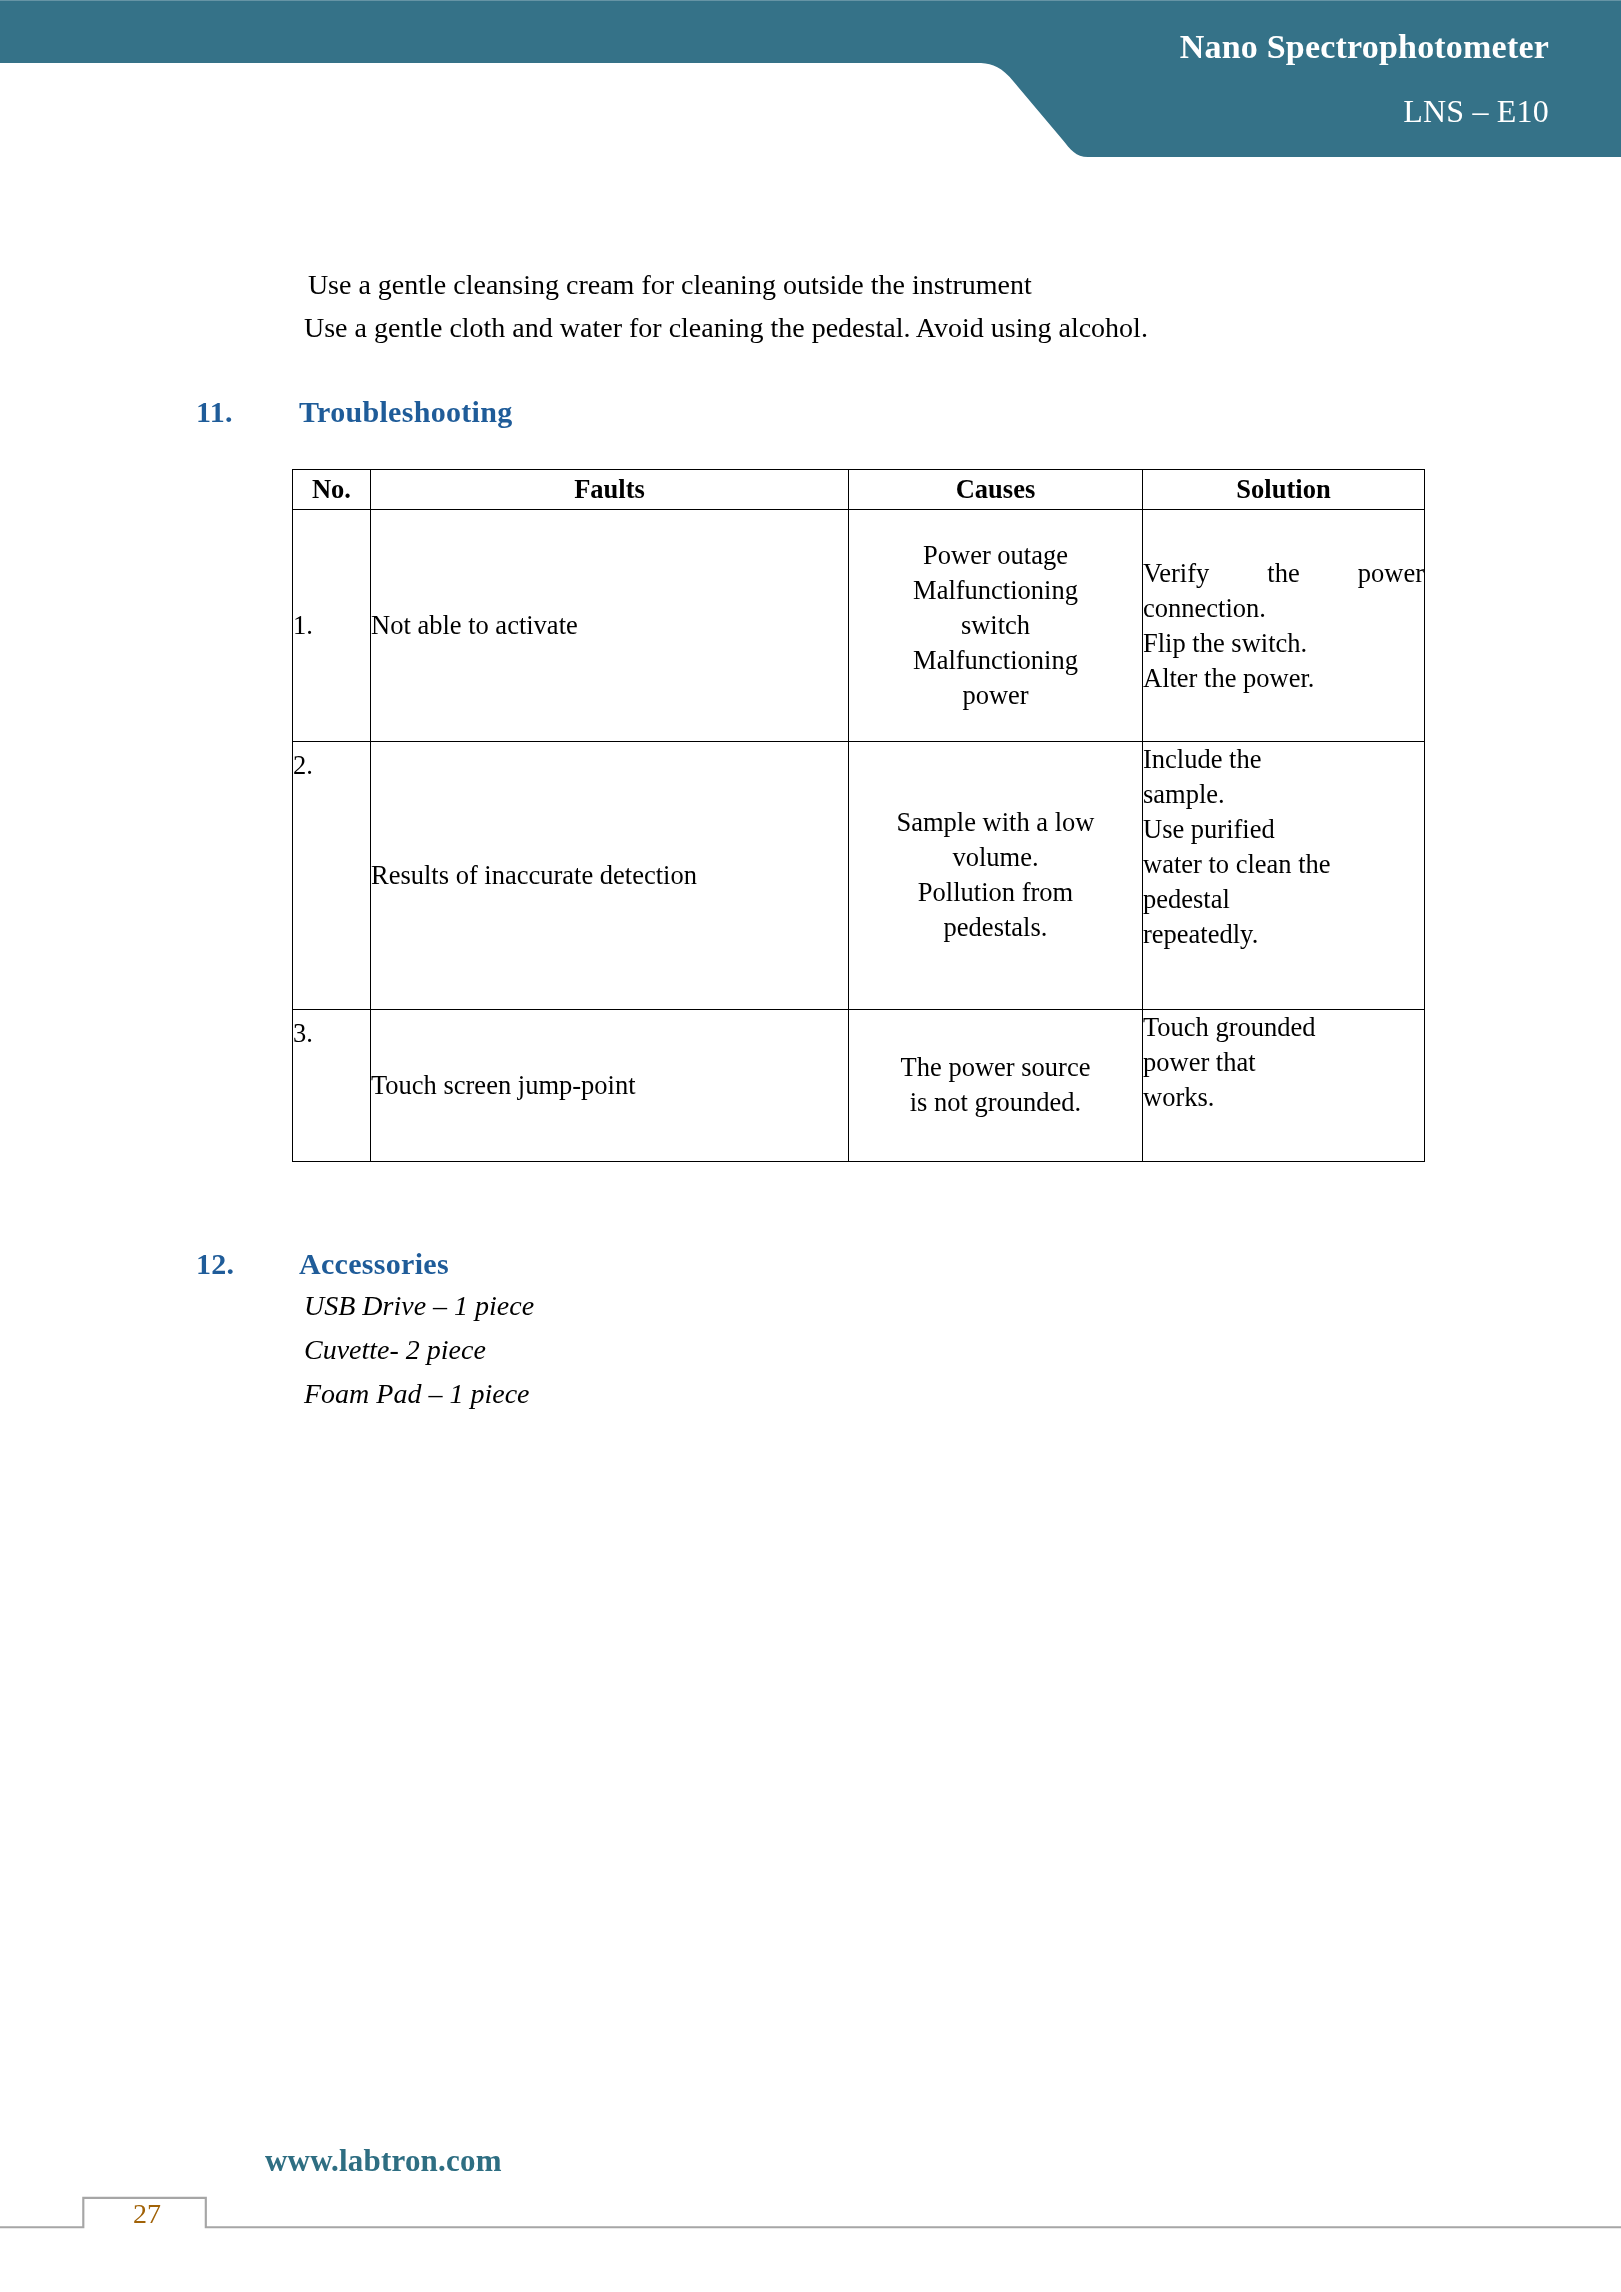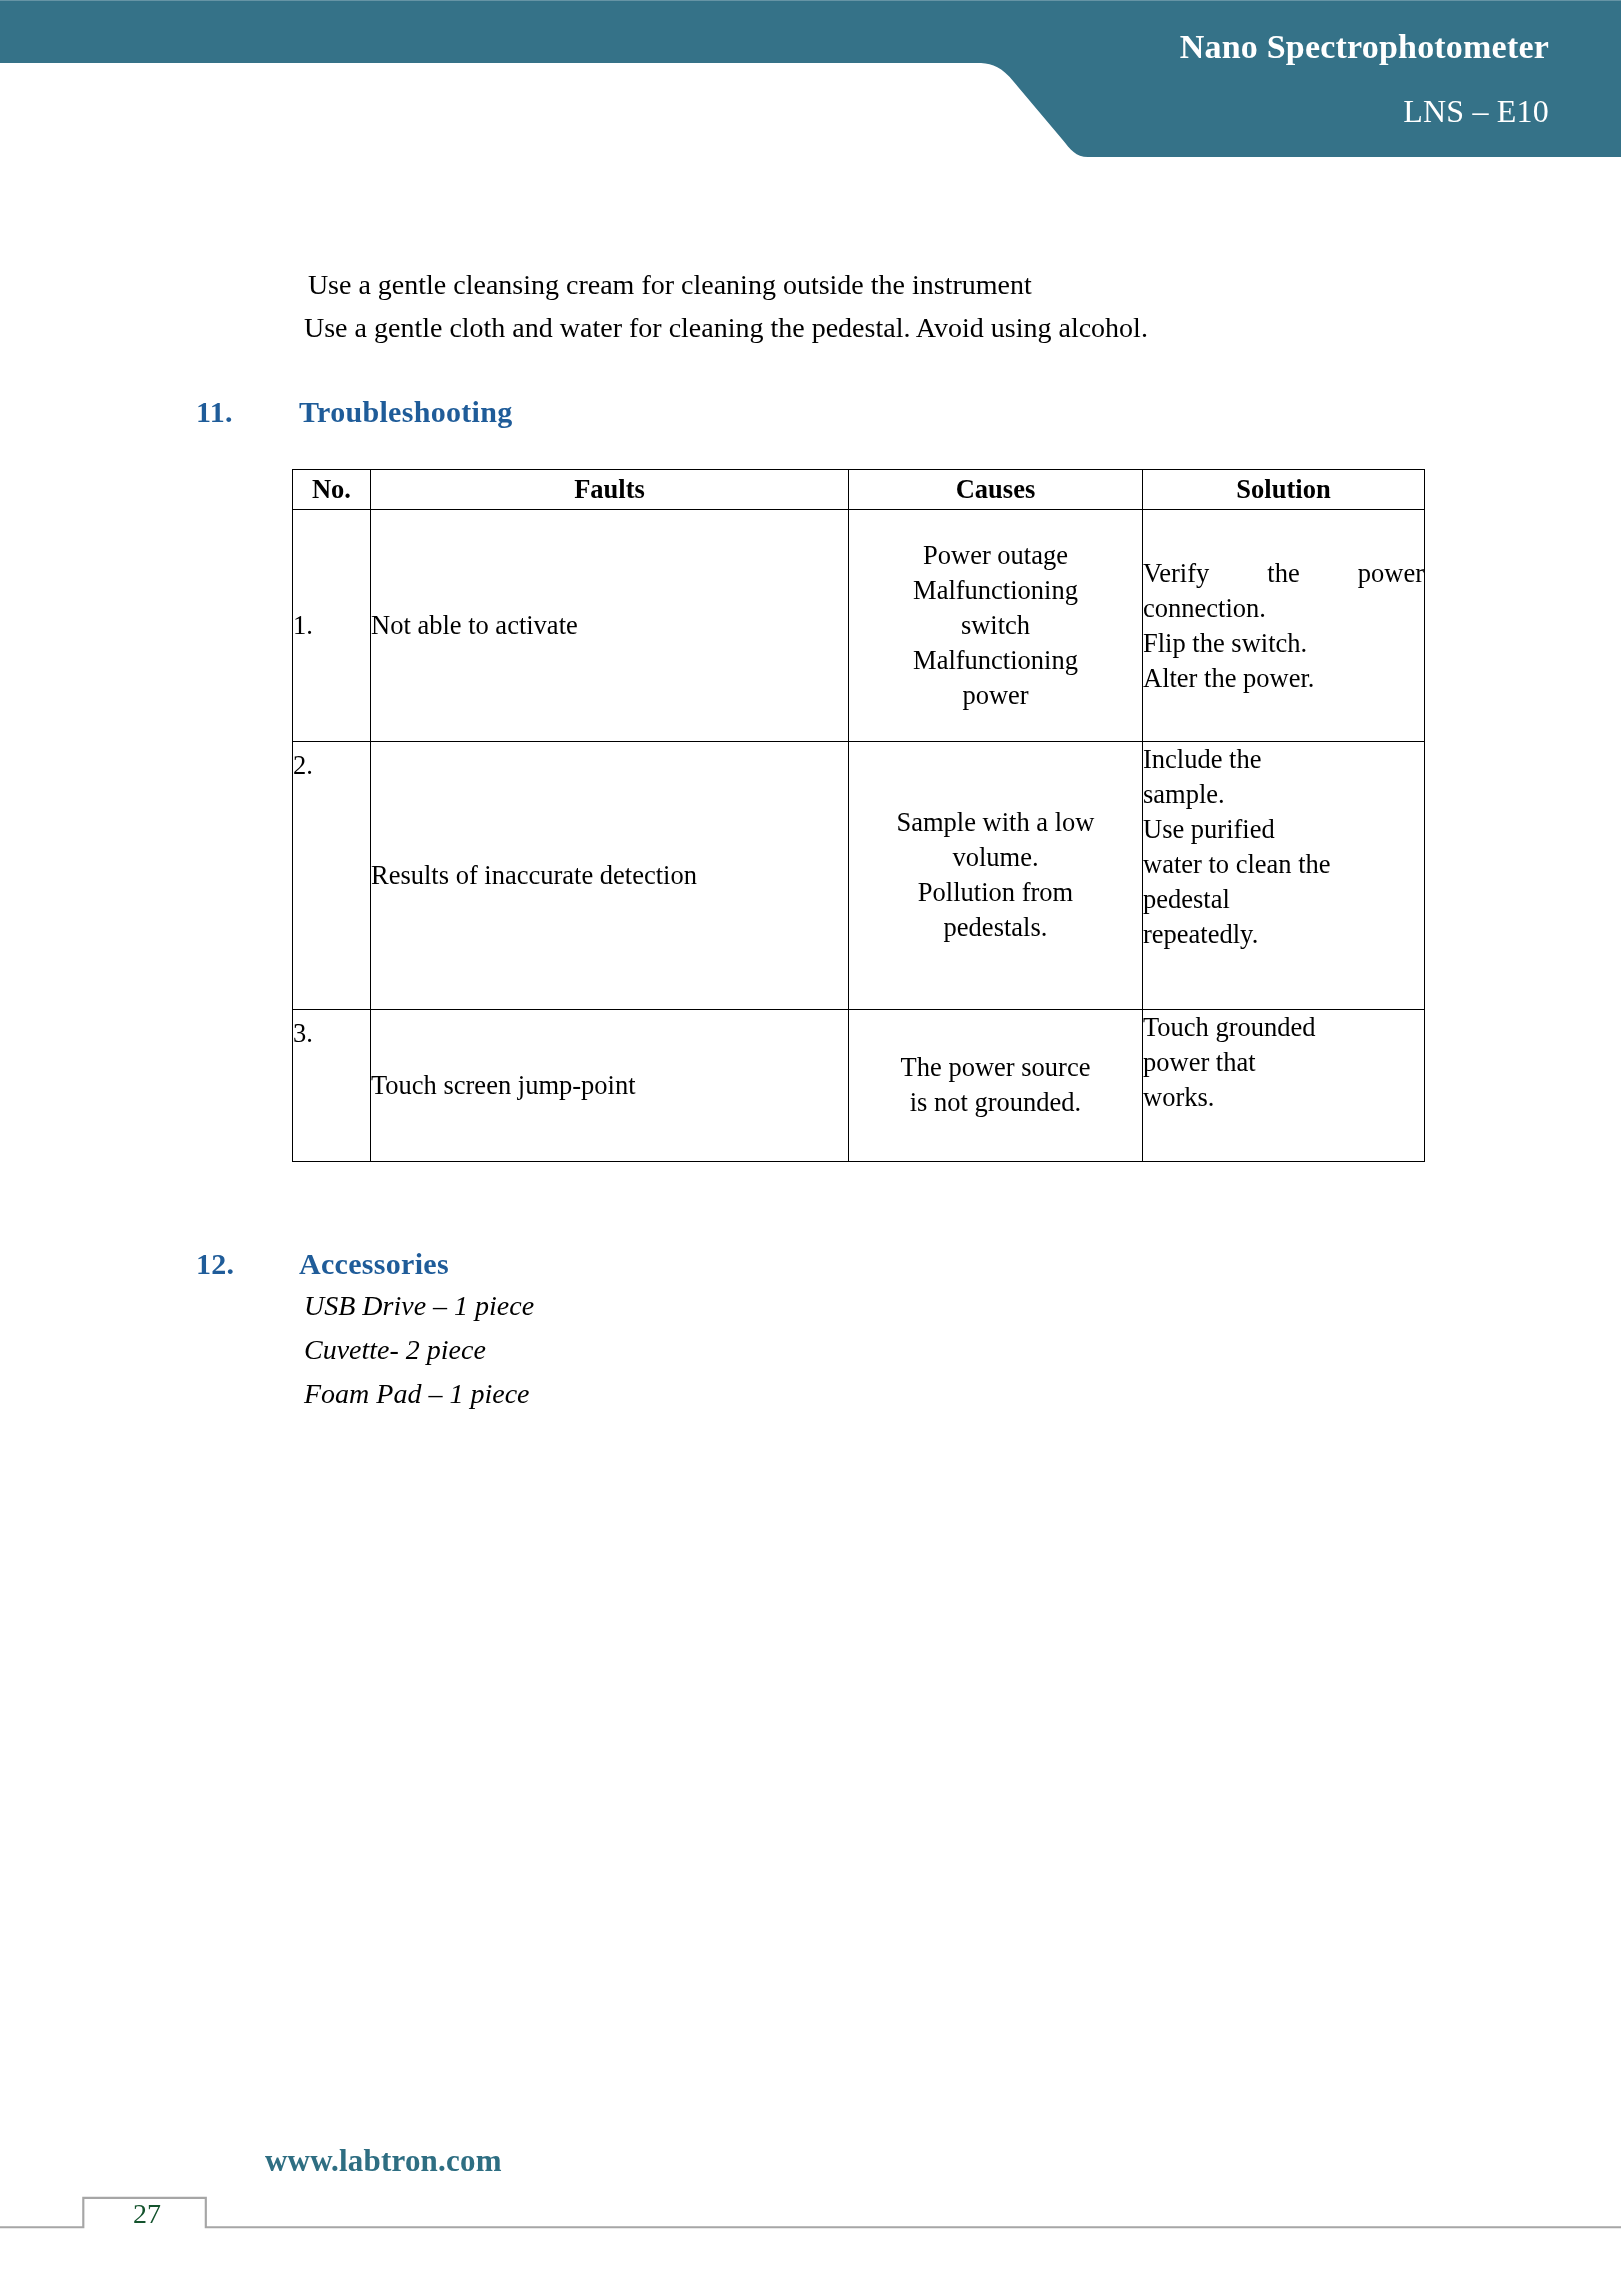--- a/index.html
+++ b/index.html
@@ -203,21 +203,21 @@
     height: 59px;
     pointer-events: none;
   }
   .footer-rule svg { display: block; }
   .page-number {
     position: absolute;
     top: 2198px;
     left: 93px;
     width: 108px;
     text-align: center;
-    color: #14532d;
+    color: #a16207;
     font-size: 28px;
     font-family: "Liberation Serif", "DejaVu Serif", serif;
   }
 </style>
 </head>
 <body>
 
 <div class="header-band">
   <svg width="1621" height="172" viewBox="0 0 1654 175" xmlns="http://www.w3.org/2000/svg">
     <path d="M0,0 H1654 V160 H1170 L1110,160 C1098,160 1092,152 1084,142

